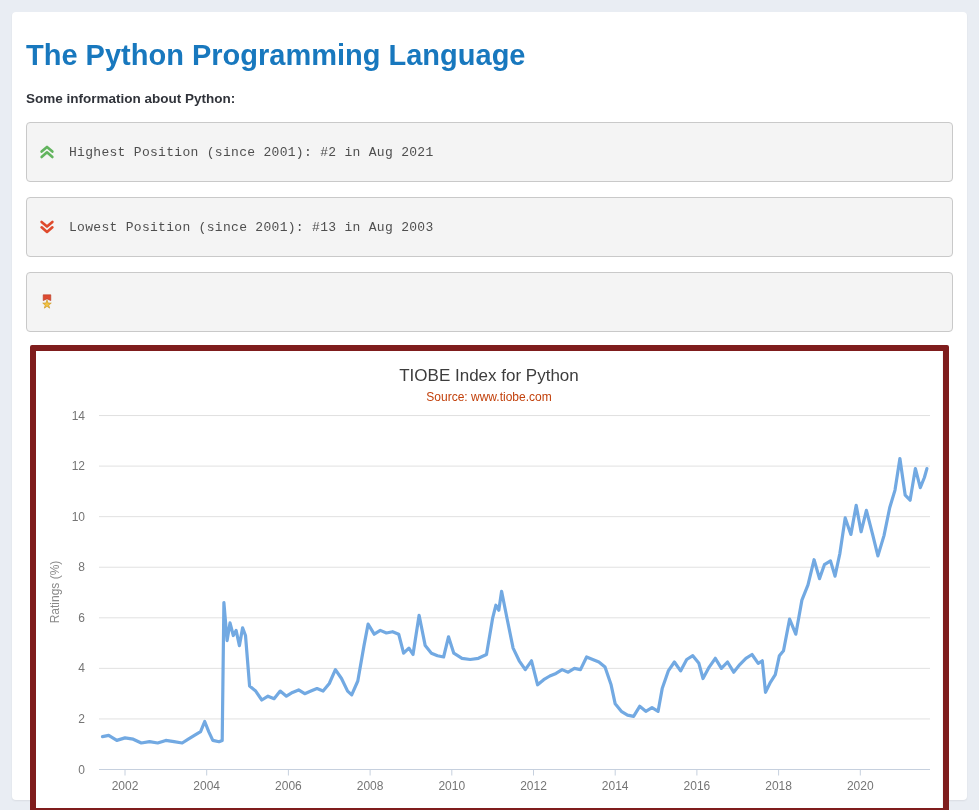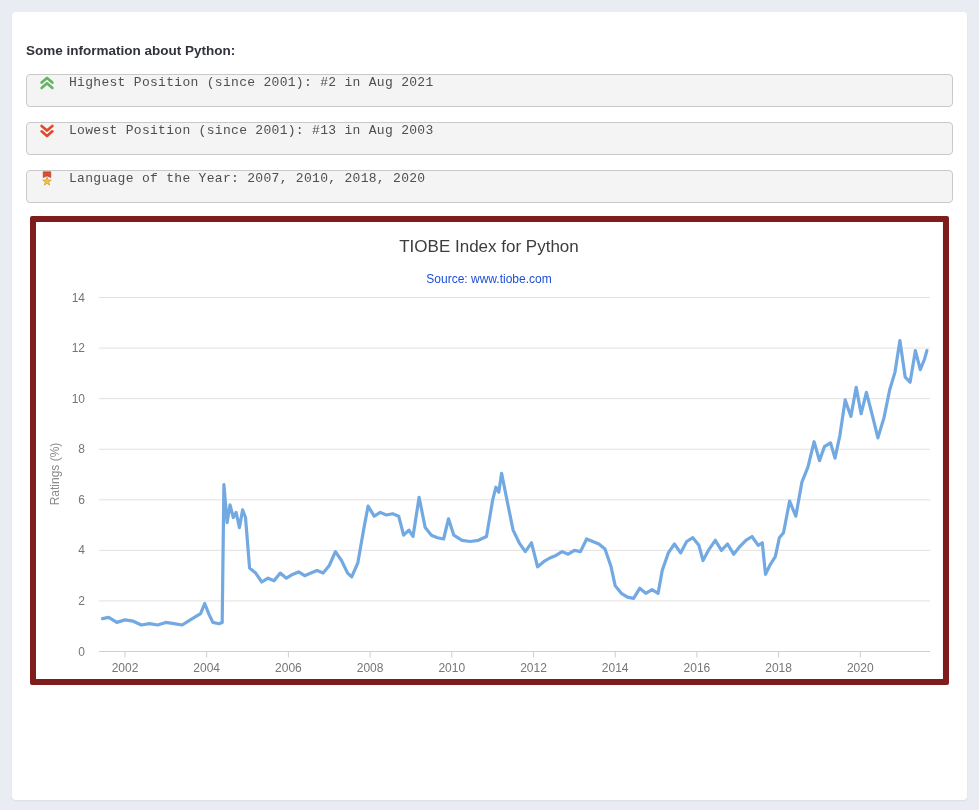--- a/index.html
+++ b/index.html
@@ -25,22 +25,22 @@
   }
   .intro{
     margin-top:18px;
     font-size:13.5px;line-height:17px;
     font-weight:bold;
     color:#30333a;
   }
   .info-box{
     box-sizing:border-box;
     margin-top:15px;
-    height:33px;
-    display:flex;align-items:flex-start;
+    height:60px;
+    display:flex;align-items:center;
     background:#f4f4f4;
     border:1px solid #c9c9c9;
     border-radius:4px;
     padding:0 12px;
   }
   .info-box .icon{
     width:16px;height:16px;flex:0 0 16px;
     margin-right:14px;
     display:inline-flex;align-items:center;justify-content:center;
   }
@@ -63,32 +63,33 @@
     width:906px;height:457px;
     background:#ffffff;
     text-align:center;
   }
   .chart-title{
     padding-top:14px;
     font-size:17px;line-height:21px;
     color:#3d3d3d;
   }
   .chart-subtitle{
-    margin-top:14px;
+    margin-top:3px;
     font-size:12px;line-height:16px;
-    color:#1d4ed8;
+    color:#c2410c;
   }
   #plot-svg{display:block;}
   #plot-svg text{font-family:"Liberation Sans",sans-serif;}
 </style>
 </head>
 <body>
 
 <div class="card">
 
+  <h1 class="page-title">The Python Programming Language</h1>
 
   <div class="intro">Some information about Python:</div>
 
   <div class="info-box">
     <span class="icon">
       <svg viewBox="0 0 16 16" width="16" height="16">
         <path d="M2.6 7.6 L8 2.9 L13.4 7.6" fill="none" stroke="#62b45e" stroke-width="2.6" stroke-linecap="round" stroke-linejoin="round"></path>
         <path d="M2.6 13.0 L8 8.3 L13.4 13.0" fill="none" stroke="#62b45e" stroke-width="2.6" stroke-linecap="round" stroke-linejoin="round"></path>
       </svg>
     </span>
@@ -105,21 +106,20 @@
     <span class="mono">Lowest Position (since 2001): #13 in Aug 2003</span>
   </div>
 
   <div class="info-box">
     <span class="icon">
       <svg viewBox="0 0 16 16" width="16" height="16">
         <polygon points="4.2,0.8 11.8,0.8 11.8,6.6 8,4.9 4.2,6.6" fill="#dd4a31" stroke="#b53a22" stroke-width="0.6"></polygon>
         <polygon points="8,6 9.06,9.04 12.28,9.11 9.71,11.06 10.65,14.14 8,12.3 5.35,14.14 6.29,11.06 3.72,9.11 6.94,9.04" fill="#f2c341" stroke="#cf9a2a" stroke-width="0.7" stroke-linejoin="round"></polygon>
       </svg>
     </span>
-    <span class="mono">Language of the Year: 2007, 2010, 2018, 2020</span>
   </div>
 
   <div class="chart-panel">
     <div class="chart-canvas">
       <div class="chart-title">TIOBE Index for Python</div>
       <div class="chart-subtitle">Source: www.tiobe.com</div>
       <svg id="plot-svg" width="906" height="403" viewBox="0 0 906 403">
           <line x1="63" x2="894" y1="364.5" y2="364.5" stroke="#c6d0de" stroke-width="1"></line>
           <text x="49" y="368.5" text-anchor="end" fill="#757575" font-size="12px">0</text>
           <line x1="63" x2="894" y1="313.93399999999997" y2="313.93399999999997" stroke="#e1e1e1" stroke-width="1"></line>

